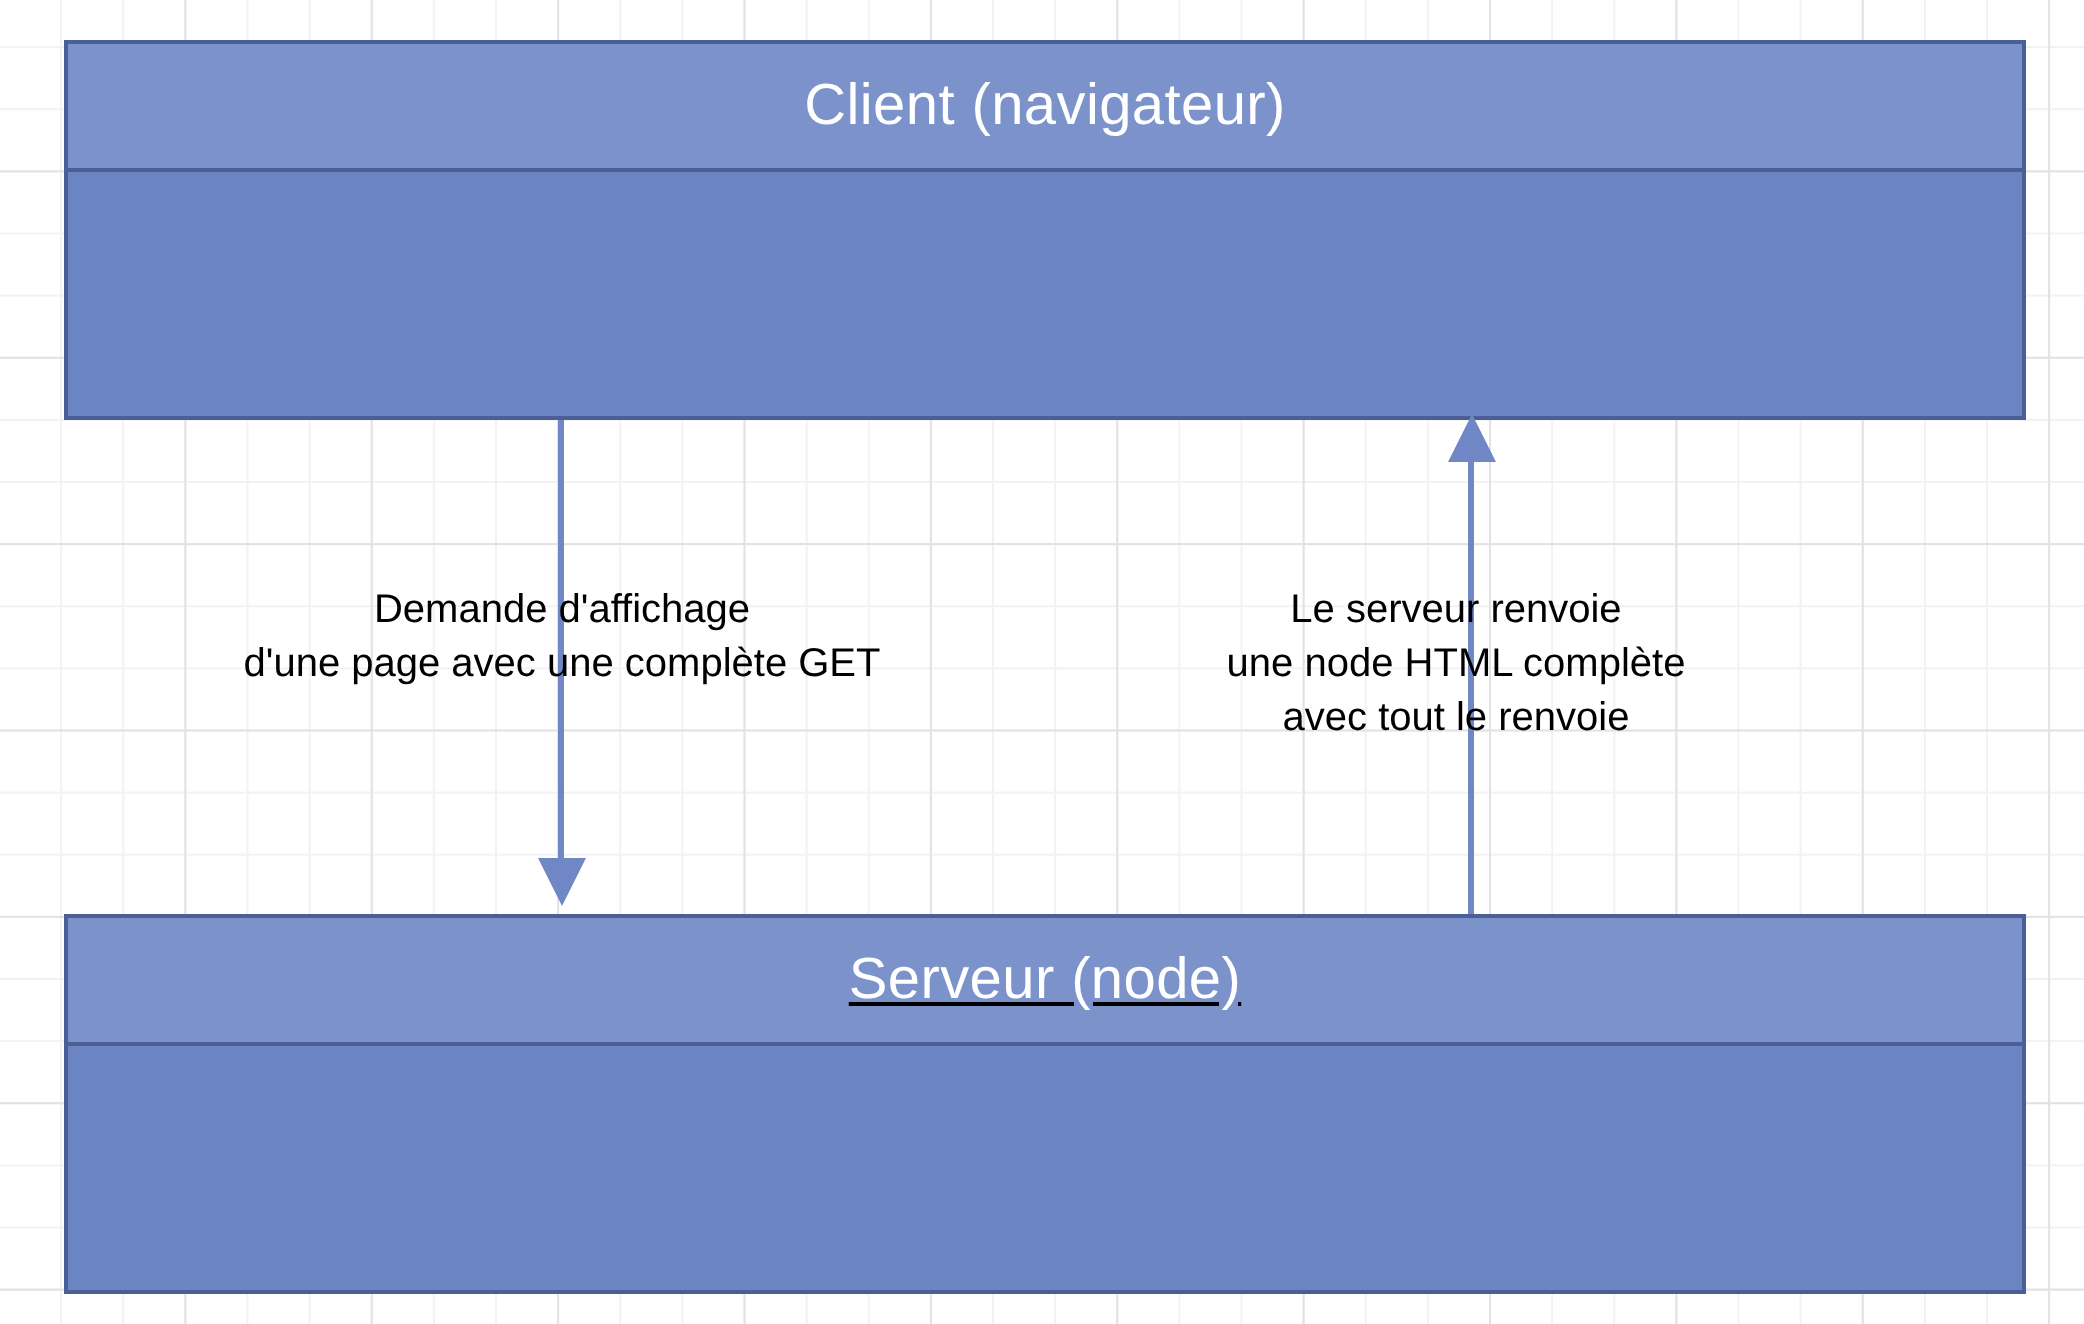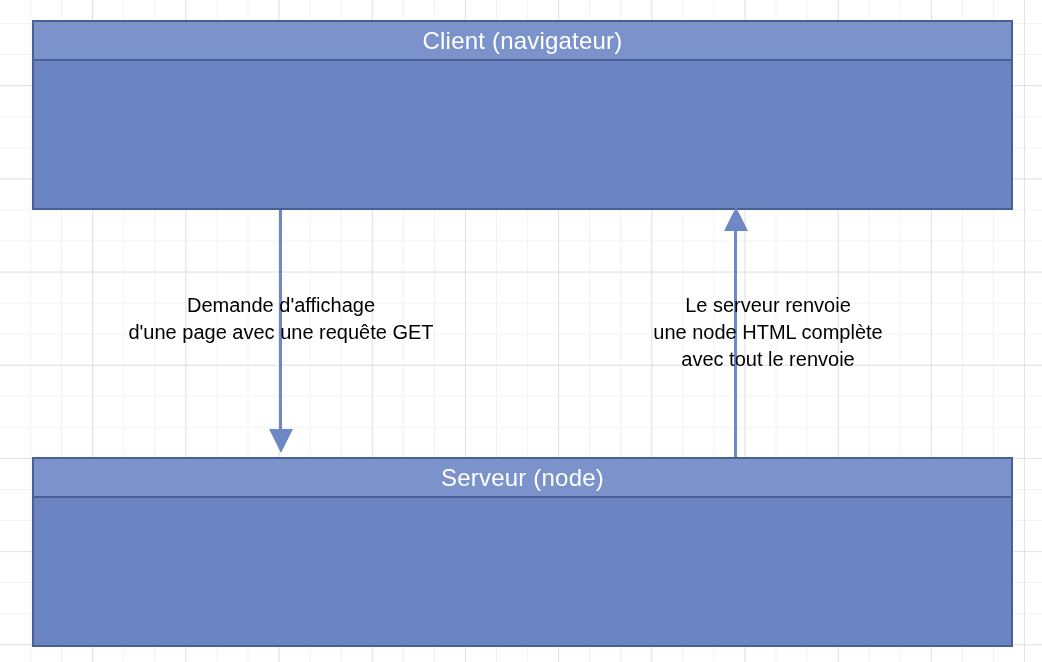--- a/index.html
+++ b/index.html
@@ -36,38 +36,38 @@
   .node {
     position: absolute;
     box-sizing: border-box;
     border: 2px solid #4a5f96;
     background: #6a85c2;
     display: flex;
     flex-direction: column;
   }
   .node-header {
     box-sizing: border-box;
-    height: 39px;
+    height: 64px;
     background: #7b92cb;
     border-bottom: 2px solid #4a5f96;
     display: flex;
     align-items: center;
     justify-content: center;
     color: #ffffff;
-    font-size: 24px;
+    font-size: 29px;
     line-height: 1;
     letter-spacing: 0.2px;
   }
   .node-body {
     flex: 1 1 auto;
     background: #6a85c2;
   }
 
   #client-node { left: 32px; top: 20px; width: 981px; height: 190px; }
-  #server-node { left: 32px; top: 457px; width: 981px; height: 190px; }
+  #server-node { left: 32px; top: 457px; width: 981px; height: 190px; text-decoration: underline; }
 
   
   .arrow-line {
     position: absolute;
     width: 3px;
     background: #7087c6;
   }
   .arrow-head {
     position: absolute;
     width: 0;
@@ -94,21 +94,21 @@
   .arrow-label {
     position: absolute;
     color: #000000;
     font-size: 20px;
     line-height: 27px;
     text-align: center;
     white-space: nowrap;
     transform: translateX(-50%);
   }
   #label-request  { left: 281px; top: 292px; }
-  #label-response { left: 768px; top: 292px; }
+  #label-response { left: 728px; top: 292px; }
 </style>
 </head>
 <body>
 
 <div id="canvas">
 
   <div class="node" id="client-node">
     <div class="node-header">Client (navigateur)</div>
     <div class="node-body"></div>
   </div>
@@ -119,21 +119,21 @@
   </div>
 
   <div class="arrow-line" id="arrow-request-line"></div>
   <div class="arrow-head down" id="arrow-request-head"></div>
 
   <div class="arrow-line" id="arrow-response-line"></div>
   <div class="arrow-head up" id="arrow-response-head"></div>
 
   <div class="arrow-label" id="label-request">
     <div>Demande d'affichage</div>
-    <div>d'une page avec une requête GET</div>
+    <div>d'une page avec une complète GET</div>
   </div>
 
   <div class="arrow-label" id="label-response">
     <div>Le serveur renvoie</div>
     <div>une node HTML complète</div>
     <div>avec tout le renvoie</div>
   </div>
 
 </div>
 

